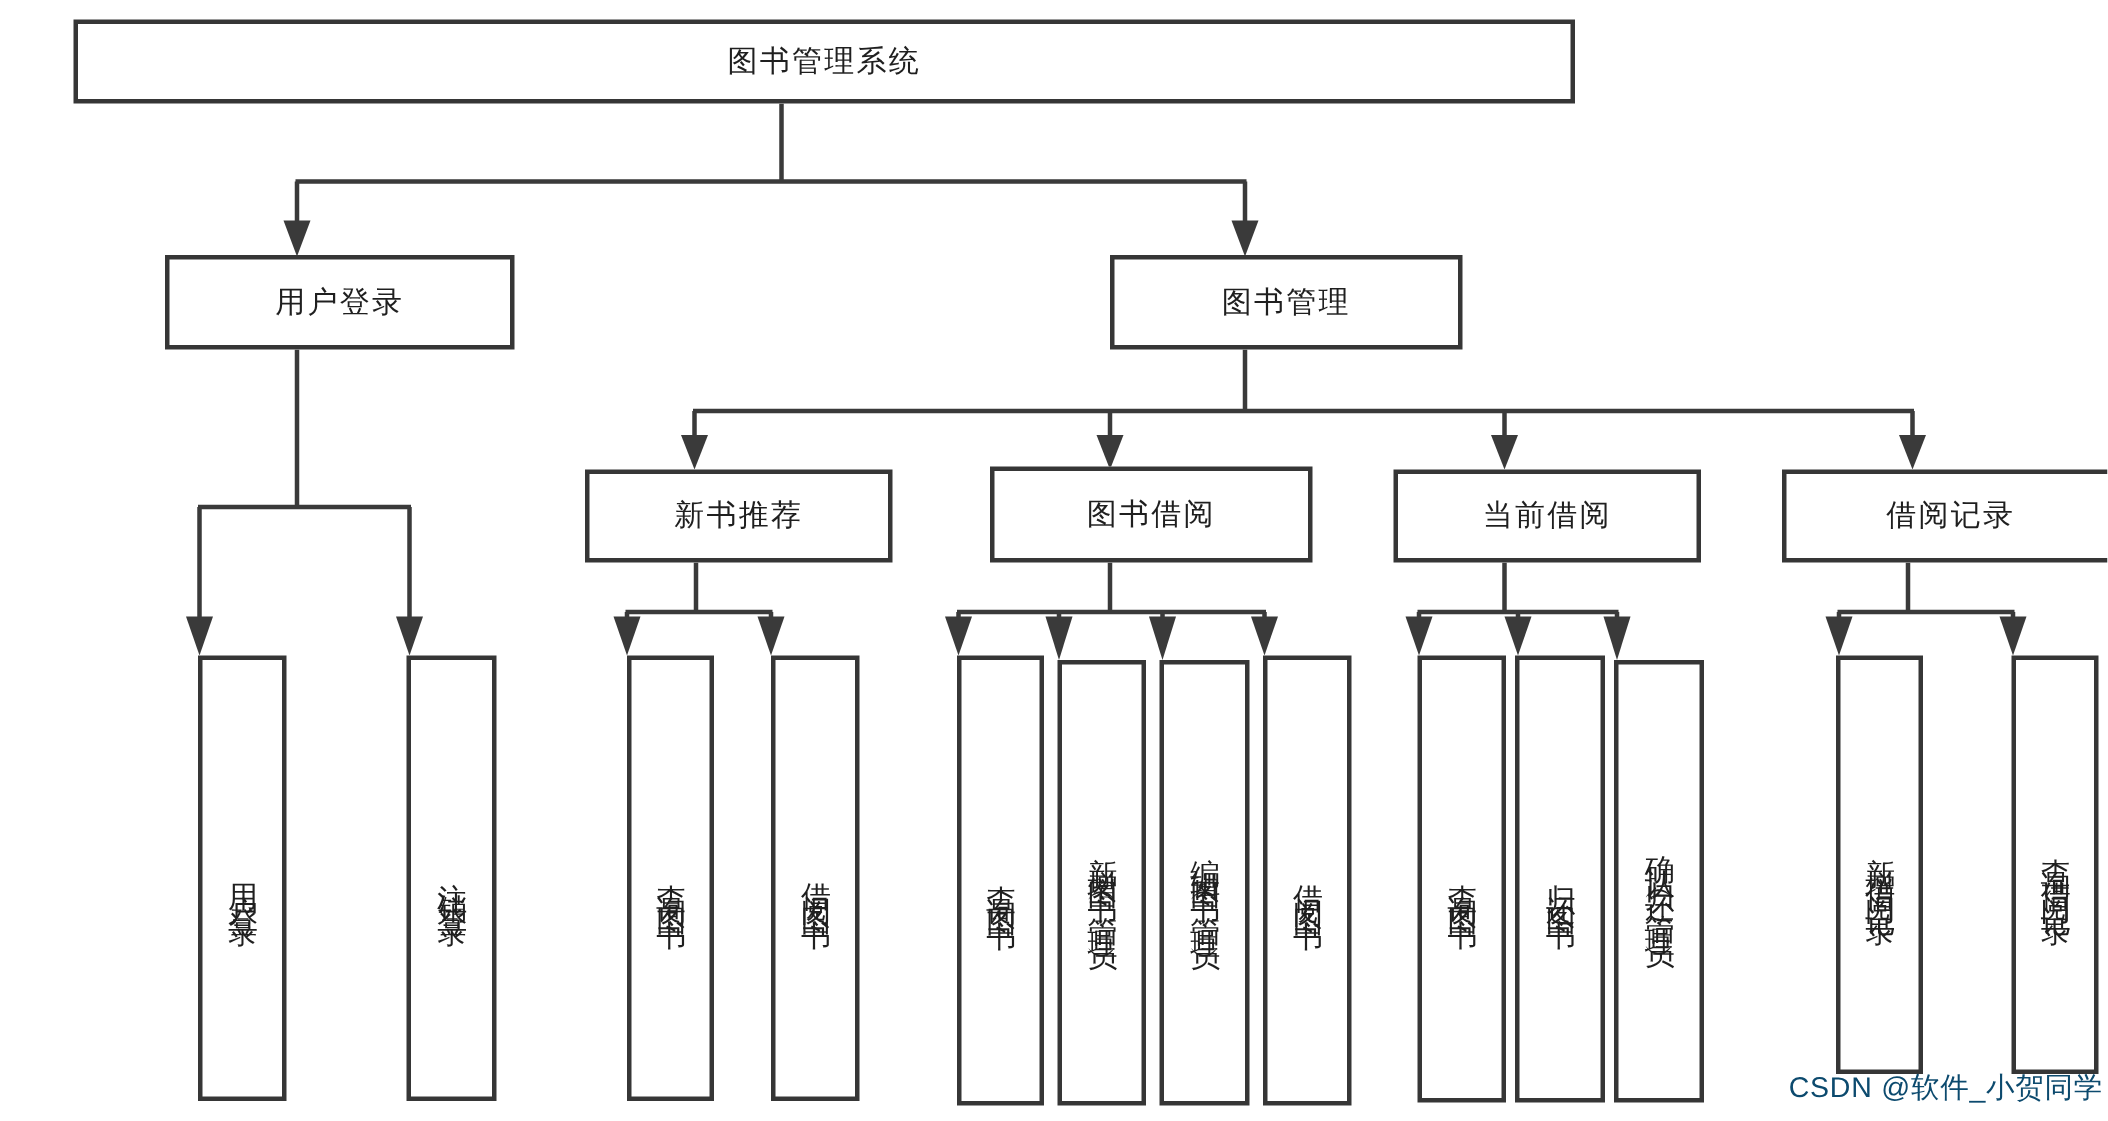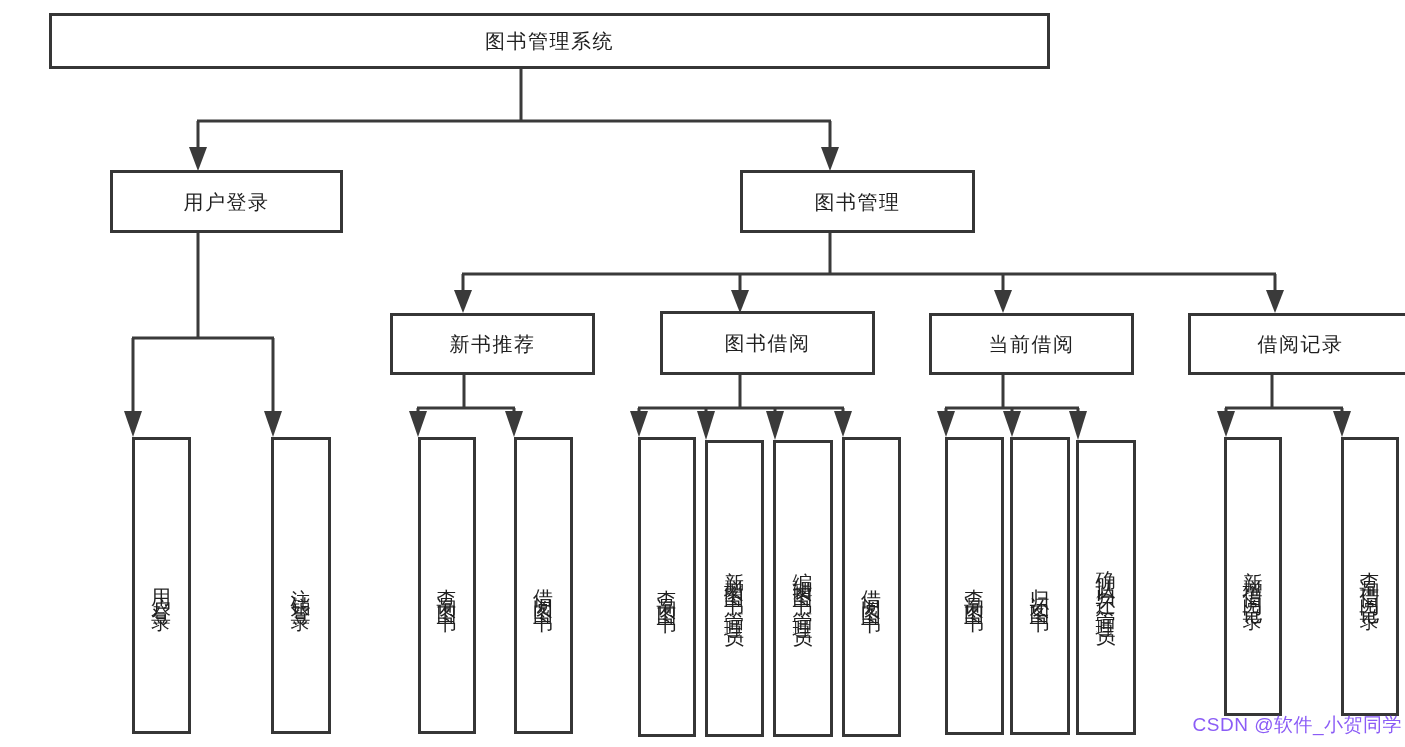--- a/index.html
+++ b/index.html
@@ -34,21 +34,21 @@
     letter-spacing:8px;
     line-height:1;
     padding-top:6px;
   }
   #watermark{
     position:absolute;
     top:712px;
     right:3px;
     font-size:19px;
     letter-spacing:0.5px;
-    color:#8b5cf6;
+    color:#0c4a6e;
     z-index:5;
     white-space:nowrap;
   }
 </style>
 </head>
 <body>
 
 <div id="canvas">
 
   <svg id="connectors" viewBox="0 0 1405 747" xmlns="http://www.w3.org/2000/svg">

